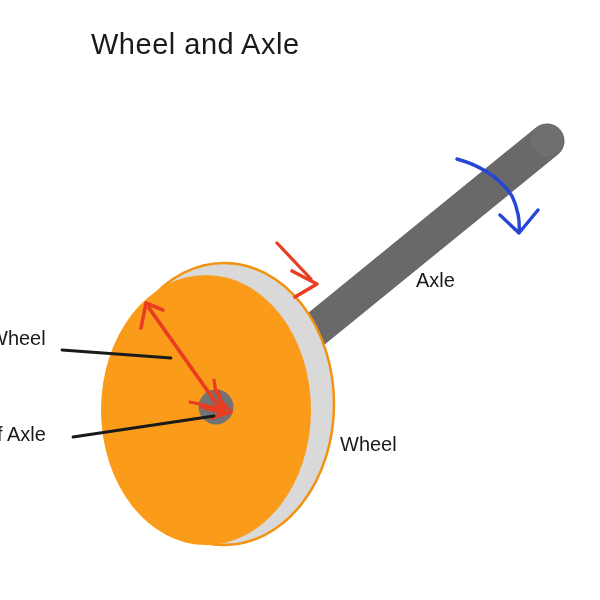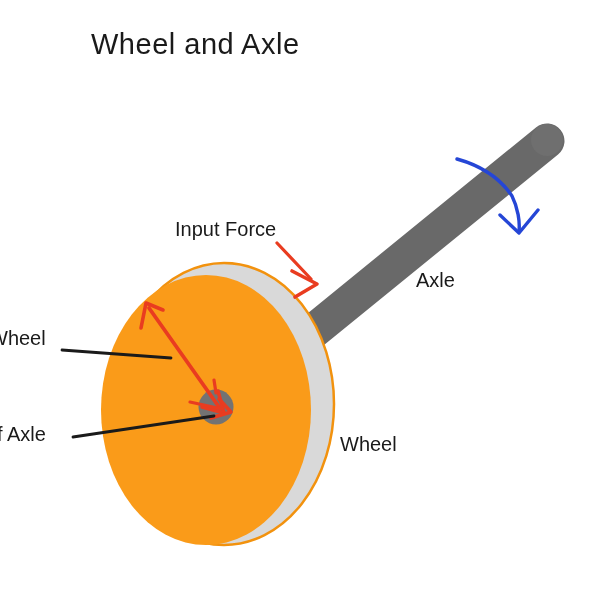--- a/index.html
+++ b/index.html
@@ -63,21 +63,20 @@
     <line class="red-line thin" x1="277" y1="243" x2="311" y2="279"></line>
     <path class="red-head" d="M 292 271 L 317 284 L 295 297"></path>
 
     <path class="blue-line" d="M 457 159 C 482 166, 500 178, 512 196 C 518 208, 520 222, 519 231"></path>
     <path class="blue-head" d="M 500 215 L 519 233 L 538 210"></path>
   </svg>
 
   <div class="lbl title" style="left:91px;top:29px;">Wheel and Axle</div>
 
 
-  <div class="lbl" style="left:175px;top:219px;">Input Force</div>
 
   <div class="lbl" style="left:416px;top:270px;">Axle</div>
 
   <div class="lbl" style="left:340px;top:434px;">Wheel</div>
 
   <div class="lbl" style="left:-11px;top:328px;">Wheel</div>
 
   <div class="lbl" style="left:-3px;top:424px;">f Axle</div>
 
 </div>

